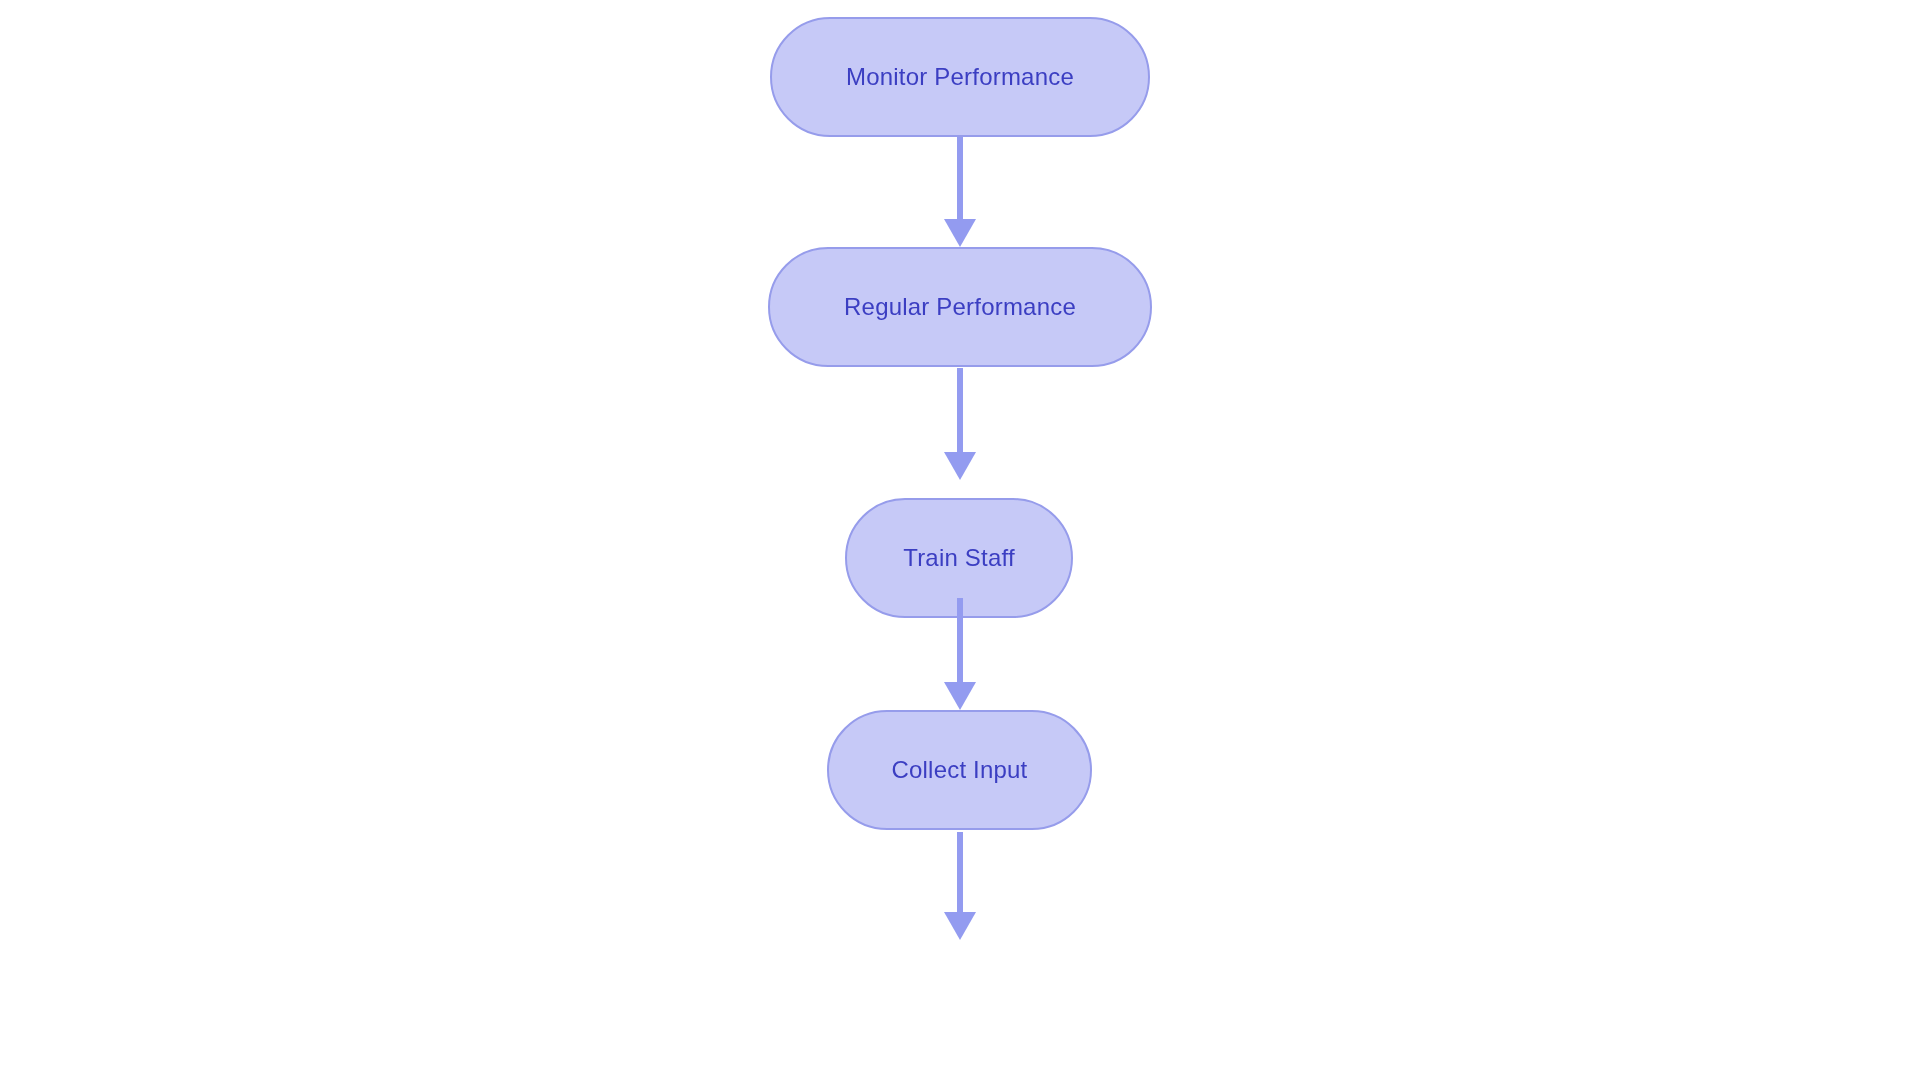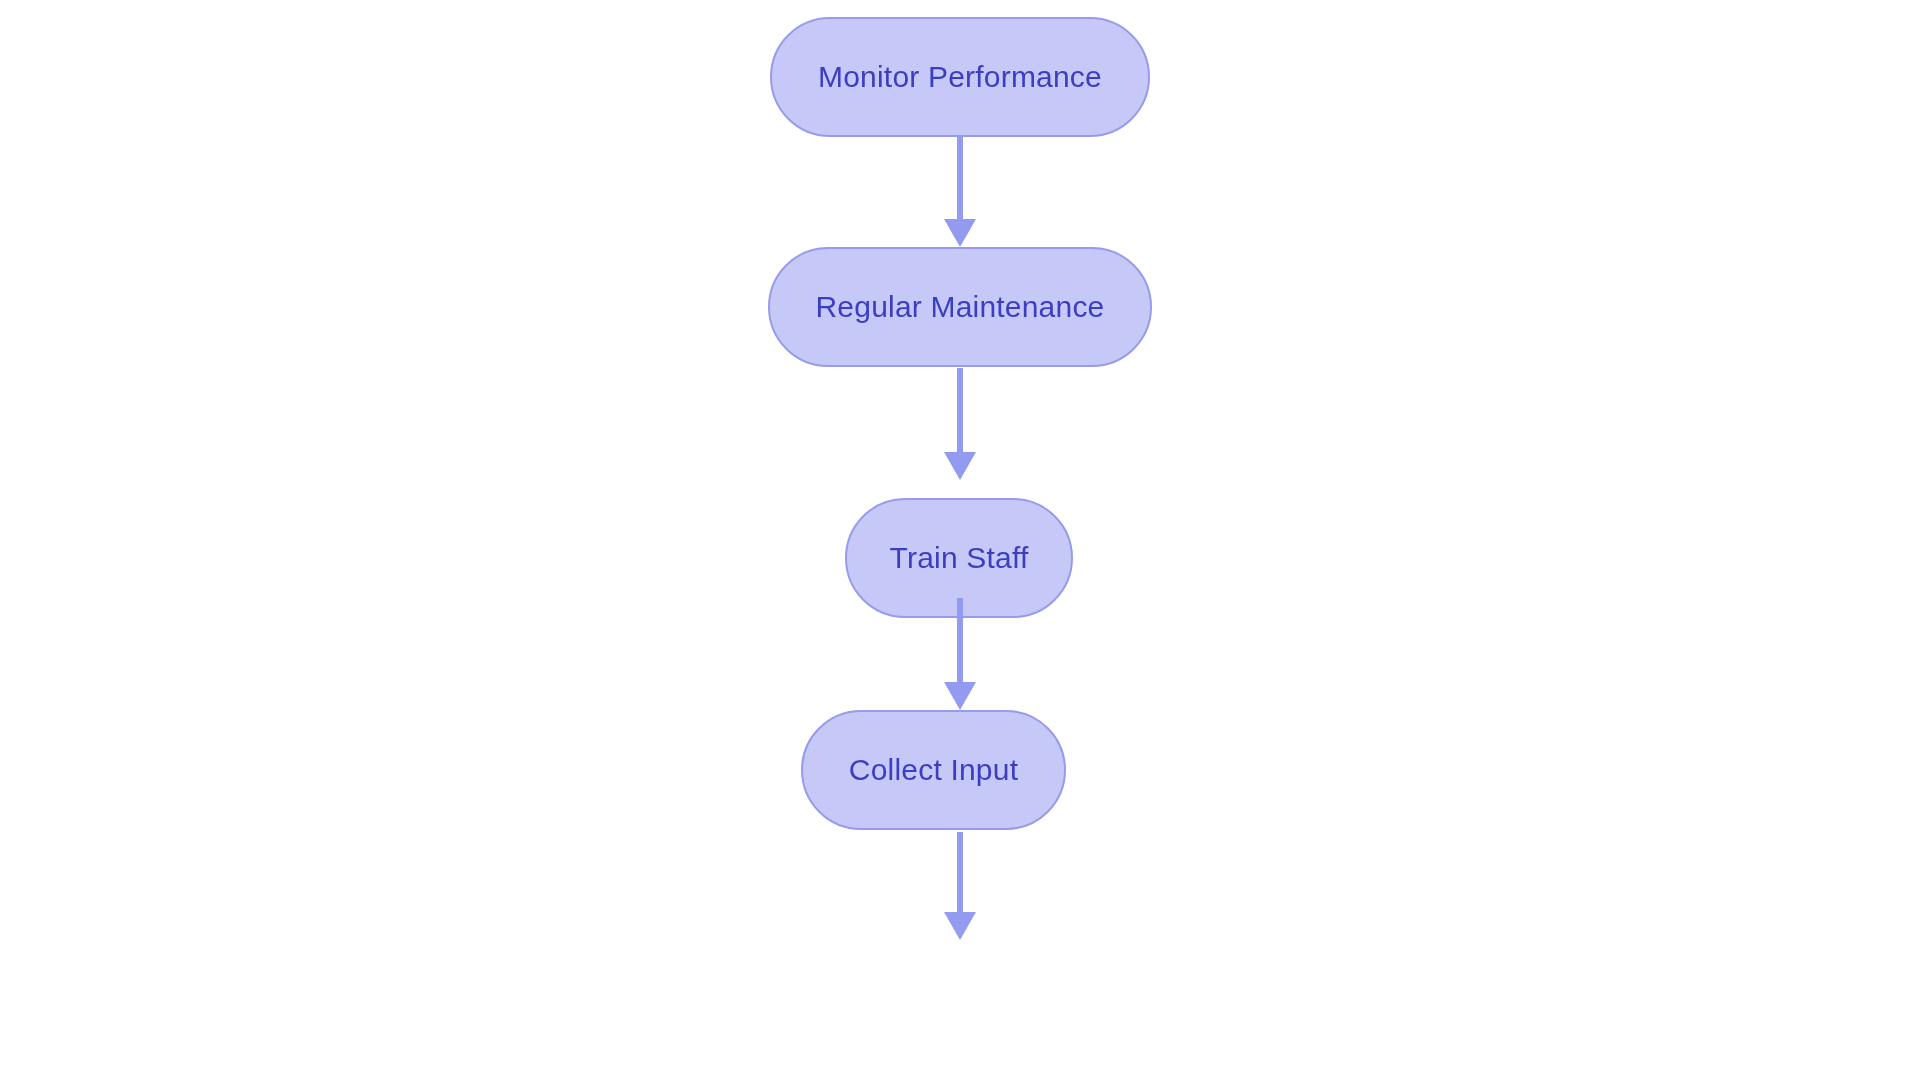--- a/index.html
+++ b/index.html
@@ -19,28 +19,28 @@
     position: absolute;
     box-sizing: border-box;
     height: 120px;
     border-radius: 60px;
     background: var(--node-fill, #c6c9f7);
     border: 2px solid var(--node-border, #969ceb);
     color: var(--node-text, #3b3ec2);
     display: flex;
     align-items: center;
     justify-content: center;
-    font-size: 30px;
+    font-size: 24px;
     letter-spacing: 0.2px;
     white-space: nowrap;
   }
   .n1 { left: 770px; top: 17px;  width: 380px; }
   .n2 { left: 768px; top: 247px; width: 384px; }
   .n3 { left: 845px; top: 498px; width: 228px; }
-  .n4 { left: 801px; top: 710px; width: 265px; }
+  .n4 { left: 827px; top: 710px; width: 265px; }
   .n5 { left: 780px; top: 940px; width: 358px; }
 
   .arrow { position: absolute; left: 944px; width: 32px; }
   .a1 { top: 137px; height: 110px; }
   .a2 { top: 368px; height: 112px; }
   .a3 { top: 598px; height: 112px; }
   .a4 { top: 832px; height: 108px; }
   .arrow-line {
     position: absolute;
     left: 13px;
@@ -68,21 +68,21 @@
   <div class="node n1">
     <span>Monitor Performance</span>
   </div>
 
   <div class="arrow a1">
     <div class="arrow-line"></div>
     <div class="arrow-head"></div>
   </div>
 
   <div class="node n2">
-    <span>Regular Maintenance</span>
+    <span>Regular Performance</span>
   </div>
 
   <div class="arrow a2">
     <div class="arrow-line"></div>
     <div class="arrow-head"></div>
   </div>
 
   <div class="node n3">
     <span>Train Staff</span>
   </div>

